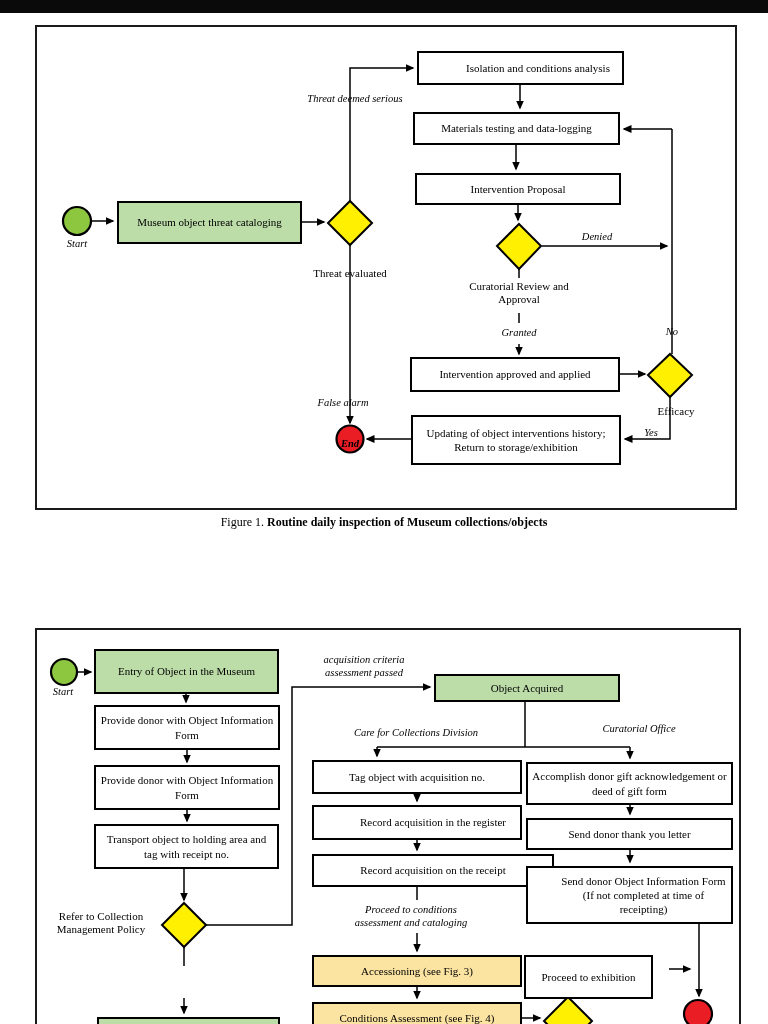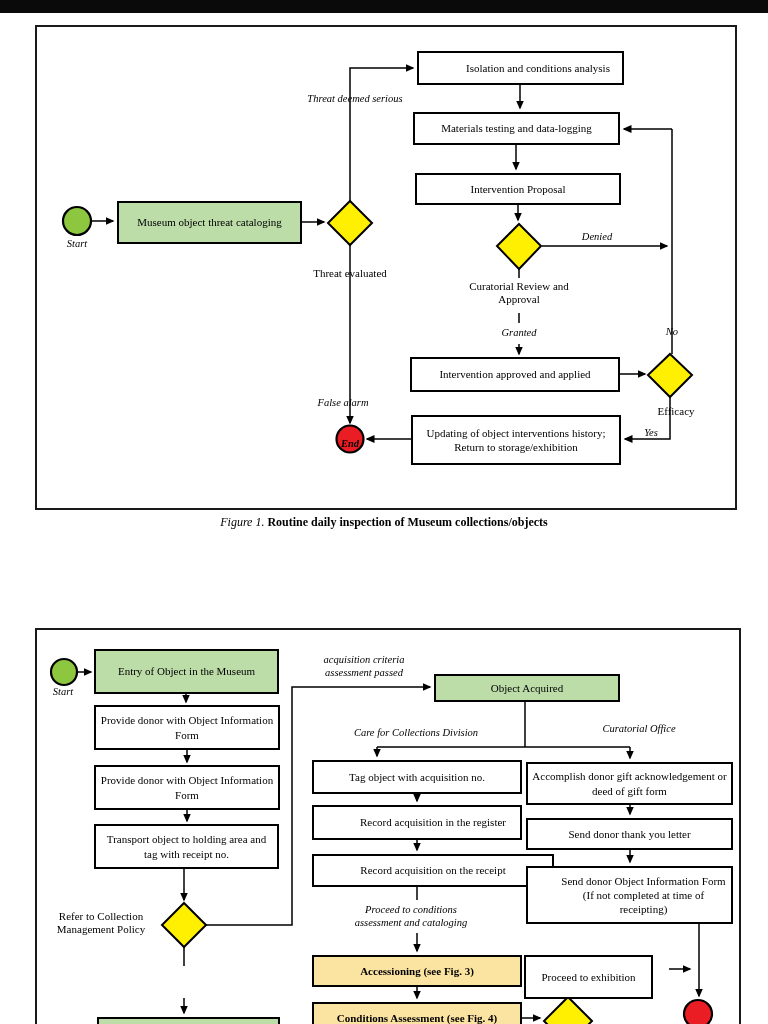--- a/index.html
+++ b/index.html
@@ -7,29 +7,29 @@
         font-family:"Liberation Serif","DejaVu Serif",serif;color:#000;}
   #topbar{position:absolute;left:0;top:0;width:768px;height:13px;background:#0a0a0a;}
   .fig{position:absolute;background:#ffffff;border:2px solid #1a1a1a;box-sizing:border-box;}
   #fig1{left:35px;top:25px;width:702px;height:485px;}
   #fig2{left:35px;top:628px;width:706px;height:398px;border-bottom:none;overflow:hidden;}
   .layer{position:absolute;left:0;top:0;}
   .node{position:absolute;border:2px solid #000;background:#fff;display:flex;align-items:center;
         justify-content:center;text-align:center;font-size:11px;line-height:1.3;
         padding:1px 4px;box-sizing:border-box;}
   .green{background:var(--green-fill,#bcdca8);}
-  .tan{background:var(--tan,#fbe3a2);font-weight:bold;}
+  .tan{background:var(--tan,#fbe3a2);}
   .lbl{position:absolute;text-align:center;font-size:11px;line-height:1.2;}
   .it{font-style:italic;font-size:10.5px;}
   .d{fill:var(--yellow,#ffef00);stroke:#000;stroke-width:2;}
   .cg{fill:var(--start-green,#8dc63f);stroke:#000;stroke-width:2.2;}
   .cr{fill:var(--red,#ea1c24);stroke:#000;stroke-width:2.2;}
   .ln{stroke:#000;stroke-width:1.5;fill:none;}
   #caption{position:absolute;left:0;top:515px;width:768px;text-align:center;font-size:12px;}
-  #caption .cap-prefix{font-style:italic;text-align:center;}
+  #caption .cap-prefix{text-align:center;}
   #caption .cap-main{font-weight:bold;}
 </style>
 </head>
 <body>
 
 <div id="page">
   <div id="topbar"></div>
 
   <div id="fig1" class="fig">
     <svg class="layer" width="702" height="485" viewBox="0 0 702 485">

